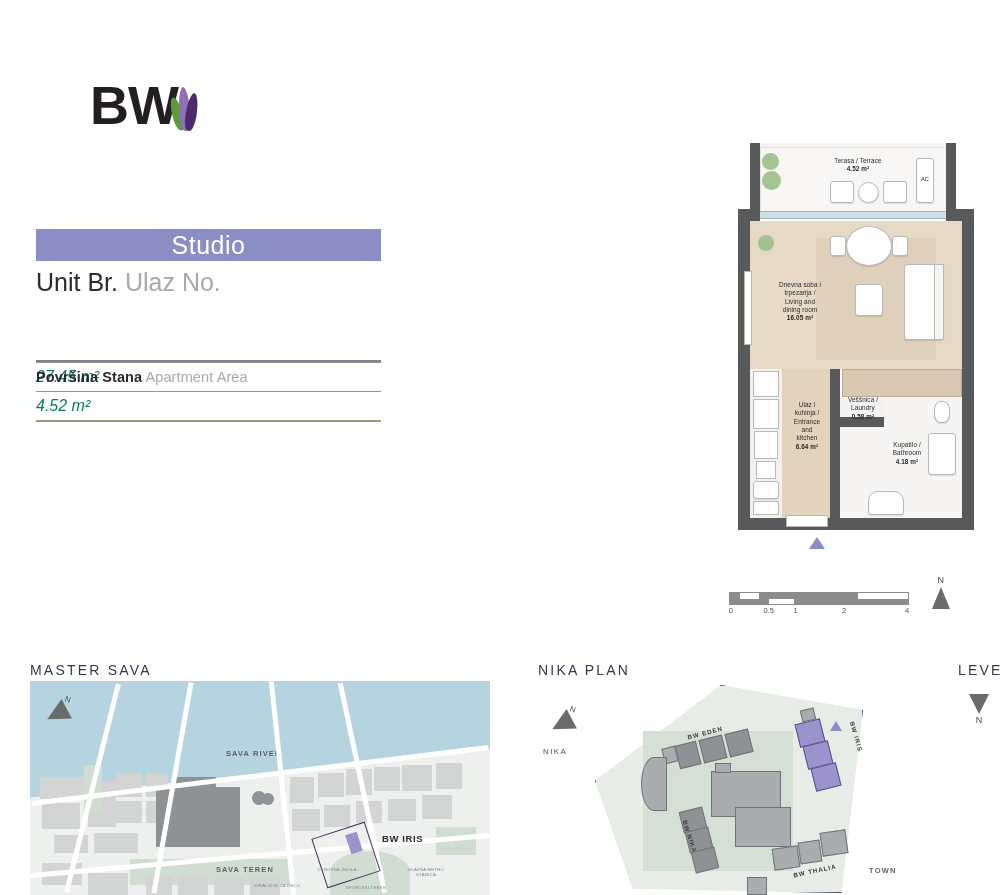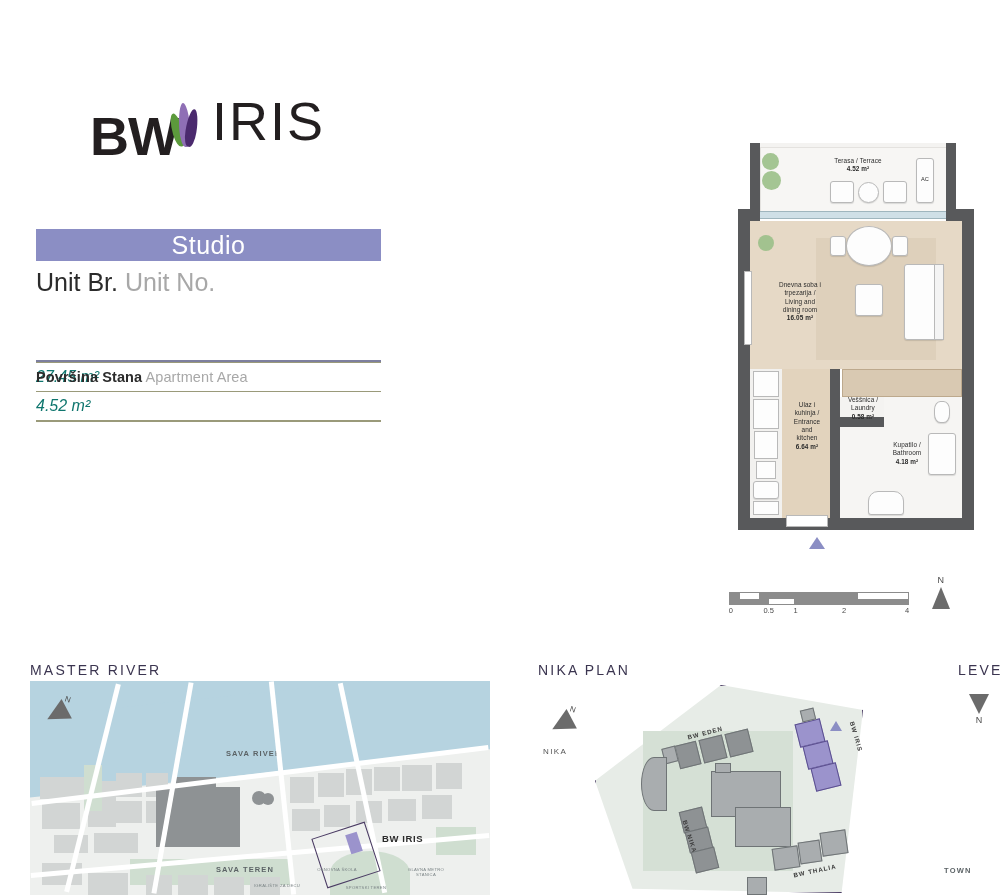--- a/index.html
+++ b/index.html
@@ -6,21 +6,21 @@
   html, body { margin:0; padding:0; }
   body {
     width:1000px; height:895px; position:relative;
     background:#ffffff; overflow:hidden;
     font-family:"Liberation Sans", sans-serif;
     color:#2b2b2b;
   }
 
   
   #logo { position:absolute; left:90px; top:78px; display:flex; align-items:center; }
-  #logo .bw { font-size:54px; font-weight:bold; letter-spacing:-1px; color:#231f20; line-height:1;margin-top:31px; }
+  #logo .bw { font-size:54px; font-weight:bold; letter-spacing:-1px; color:#231f20; line-height:1; }
   #logo .mark { position:relative; width:26px; height:52px; margin:0 14px 0 -6px; }
   #logo .mark i { position:absolute; bottom:0; display:block; border-radius:50% 50% 45% 45%/60% 60% 40% 40%; }
   #logo .mark .p1 { left:0px;  width:11px; height:34px; background:#5c9a3c; transform:rotate(-16deg); }
   #logo .mark .p2 { left:7px;  width:11px; height:44px; background:#8f6fb5; transform:rotate(-4deg); }
   #logo .mark .p3 { left:14px; width:11px; height:38px; background:#4b2a6e; transform:rotate(9deg); }
   #logo .iris { font-size:54px; font-weight:normal; letter-spacing:2px; color:#231f20; line-height:1; }
 
   
   #type-bar {
     position:absolute; left:36px; top:229px; width:345px; height:32px;
@@ -96,41 +96,40 @@
   #site .bldg.iris { background:#9b93cc; border:1px solid #5b4f8f; }
   #site .green { position:absolute; background:#d5e0d5; }
   #site .slabel { position:absolute; font-size:6.2px; font-weight:bold; letter-spacing:1px; color:#3b3b3b; white-space:nowrap; }
   #site .river-lbl { position:absolute; font-size:8px; letter-spacing:1.4px; color:#555; }
   #site .marker { position:absolute; width:0;height:0;border-left:6px solid transparent;border-right:6px solid transparent;border-bottom:10px solid #8b8ec4; }
 
   
   #level { position:absolute; left:958px; top:658px; width:42px; height:237px; overflow:hidden; }
   #level .arrow-down { width:0;height:0;border-left:10px solid transparent;border-right:10px solid transparent;border-top:20px solid #6b6b6b; margin:0 auto; }
   #level .n { text-align:center; font-size:9px; color:#4a4a4a; margin-top:1px; }
-  #town { position:absolute; left:944px; top:866px; font-size:7.5px; letter-spacing:1.2px; color:#5c6366; font-weight:bold; }
+  #town { position:absolute; left:869px; top:866px; font-size:7.5px; letter-spacing:1.2px; color:#5c6366; font-weight:bold; }
 </style>
 </head>
 <body>
 
 <div id="logo">
   <span class="bw">BW</span>
   <span class="mark">
     <i class="p1"></i>
       <i class="p2"></i>
       <i class="p3"></i>
   </span>
-  <span class="iris">IRIS</span>
 </div>
 
 <div id="type-bar">
   <span>Studio</span>
 </div>
 <div id="unit-line">
   <span class="sr">Unit Br.</span>
-  <span class="en">Unit No.</span>
+  <span class="en">Ulaz No.</span>
 </div>
 
 <div id="dims">
   <div class="rule-top"></div>
   <div class="rule"></div>
 
   <div class="row">
     <div class="lbl">
       <span class="sr">Površina Stana</span>
       <span class="en">Apartment Area</span>
@@ -264,21 +263,21 @@
     <span style="left:37%;">1</span>
     <span style="left:64%;">2</span>
     <span style="left:99%;">4</span>
   </div>
 </div>
 <div id="north-fp">
   <div class="n">N</div>
   <div class="arrow-up"></div>
 </div>
 
-<div class="sect-title" style="left:30px;top:662px;">MASTER RIVER</div>
+<div class="sect-title" style="left:30px;top:662px;">MASTER SAVA</div>
 
 <div id="master">
 
   <div class="river" style="left:-20px;top:-60px;width:540px;height:150px;border-radius:0 0 60% 40%;"></div>
   <div class="river" style="left:-20px;top:10px;width:540px;height:80px;transform:rotate(-6deg);"></div>
   <div class="mlabel" style="left:196px;top:68px;">SAVA RIVER</div>
 
   <div class="blk" style="left:10px;top:96px;width:44px;height:22px;"></div>
   <div class="blk" style="left:12px;top:122px;width:38px;height:26px;"></div>
   <div class="blk" style="left:58px;top:100px;width:28px;height:46px;"></div>

